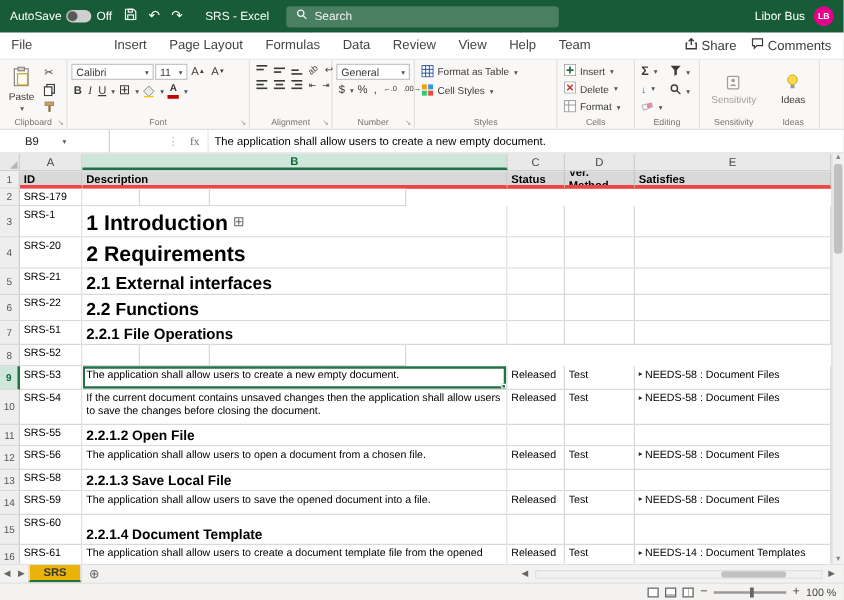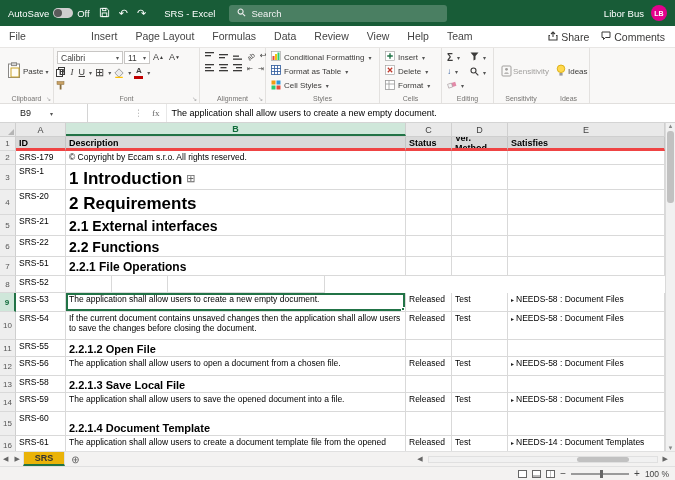--- a/index.html
+++ b/index.html
@@ -24,21 +24,21 @@
   .tab-actions{margin-left:auto;display:flex;align-items:center;gap:12px;padding-right:10px;color:#3b3a39;}
   .tab-actions .act{display:flex;align-items:center;gap:3px;cursor:default;}
 
   
   .ribbon{height:56px;background:#f9f8f7;display:flex;flex:0 0 auto;border-bottom:1px solid #e1dfdd;font-size:8.5px;color:#3b3a39;}
   .group{position:relative;border-right:1px solid #e3e1df;padding:3px 3px 11px 3px;display:flex;flex-direction:row;gap:2px;}
   .glabel{position:absolute;bottom:1px;left:0;right:0;text-align:center;font-size:7px;color:#767472;}
   .launcher{position:absolute;bottom:1px;right:2px;font-size:6px;color:#999;}
   .dd{font-size:6px;color:#555;margin-left:1px;}
   .mini{font-size:9px;padding:1px 2px;display:inline-flex;align-items:center;cursor:default;line-height:1;}
-  .bigbtn{display:flex;flex-direction:row;align-items:center;justify-content:center;padding:1px 4px;gap:1px;cursor:default;}
+  .bigbtn{display:flex;flex-direction:column;align-items:center;justify-content:center;padding:1px 4px;gap:1px;cursor:default;}
   .bb-label{font-size:8px;}
   .minicol{display:flex;flex-direction:column;justify-content:flex-start;gap:2px;padding-top:2px;}
   .vcol{display:flex;flex-direction:column;gap:2px;}
   .hrow{display:flex;align-items:center;gap:1px;}
   .combo{background:#fff;border:1px solid #c8c6c4;height:13px;display:flex;align-items:center;justify-content:space-between;padding:0 3px;font-size:8.5px;}
   .w64{width:66px;} .w26{width:26px;}
   .bold{font-weight:bold;} .ital{font-style:italic;font-family:"Liberation Serif",serif;} .und{text-decoration:underline;}
   .fontcolor{display:inline-flex;flex-direction:column;align-items:center;line-height:1;}
   .fontcolor .bar{width:9px;height:2.5px;background:#c00000;margin-top:1px;}
   .stylerow,.cellrow,.edrow{display:flex;align-items:center;gap:3px;font-size:8px;padding:0 2px;height:13px;cursor:default;white-space:nowrap;}
@@ -285,33 +285,41 @@
               </svg>
             </span>
           <span class="mini" style="font-size:7px;">⇤</span>
           <span class="mini" style="font-size:7px;">⇥</span>
         </div>
       </div>
       <span class="glabel">Alignment</span>
       <span class="launcher">↘</span>
     </div>
 
+    <div class="group" style="width:66px;">
+      <div class="vcol" style="width:100%;">
+        <div class="combo" style="width:100%;">
+            <span>General</span>
+            <span class="dd">▾</span>
+          </div>
+        <div class="hrow">
+          <span class="mini">$</span>
+            <span class="dd">▾</span>
+          <span class="mini">%</span>
+          <span class="mini">,</span>
+          <span class="mini" style="font-size:6px;">←.0</span>
+          <span class="mini" style="font-size:6px;">.00→</span>
+        </div>
+      </div>
+      <span class="glabel">Number</span>
+      <span class="launcher">↘</span>
+    </div>
 
     <div class="group" style="width:114px;">
       <div class="vcol" style="width:100%;">
-        <div class="stylerow">
-          <span><svg width="10" height="10">
-                <rect x="0.5" y="0.5" width="9" height="9" fill="#fff" stroke="#999" stroke-width="0.6"></rect>
-                <rect x="1.5" y="5" width="2" height="4" fill="#e74c3c"></rect>
-                <rect x="4" y="3" width="2" height="6" fill="#f1c40f"></rect>
-                <rect x="6.5" y="1.5" width="2" height="7.5" fill="#2ecc71"></rect>
-              </svg></span>
-          <span>Conditional Formatting</span>
-            <span class="dd">▾</span>
-        </div>
         <div class="stylerow">
           <span><svg width="10" height="10">
                 <rect x="0.5" y="0.5" width="9" height="9" fill="#fff" stroke="#2b579a" stroke-width="0.8"></rect>
                 <line x1="0.5" y1="3.5" x2="9.5" y2="3.5" stroke="#2b579a" stroke-width="0.8"></line>
                 <line x1="0.5" y1="6.5" x2="9.5" y2="6.5" stroke="#2b579a" stroke-width="0.8"></line>
                 <line x1="3.5" y1="0.5" x2="3.5" y2="9.5" stroke="#2b579a" stroke-width="0.8"></line>
                 <line x1="6.5" y1="0.5" x2="6.5" y2="9.5" stroke="#2b579a" stroke-width="0.8"></line>
               </svg></span>
           <span>Format as Table</span>
             <span class="dd">▾</span>
@@ -451,23 +459,20 @@
             <div class="rowhead">1</div>
             <div class="cell hdrcell colA">ID</div>
             <div class="cell hdrcell colB">Description</div>
             <div class="cell hdrcell colC">Status</div>
             <div class="cell hdrcell colD">Ver. Method</div>
             <div class="cell hdrcell colE">Satisfies</div>
           </div>
           <div class="grid-row rs-copy">
             <div class="rowhead">2</div>
             <div class="cell colA">SRS-179</div>
-            <div class="cell colB">
-              <span class="desc-text">© Copyright by Eccam s.r.o. All rights reserved.</span>
-            </div>
             <div class="cell colC"></div>
             <div class="cell colD"></div>
             <div class="cell colE"></div>
           </div>
           <div class="grid-row rs-h1">
             <div class="rowhead">3</div>
             <div class="cell colA">SRS-1</div>
             <div class="cell colB">
               <span class="desc-text">1 Introduction</span>
               <span class="obj-icon">⊞</span>

